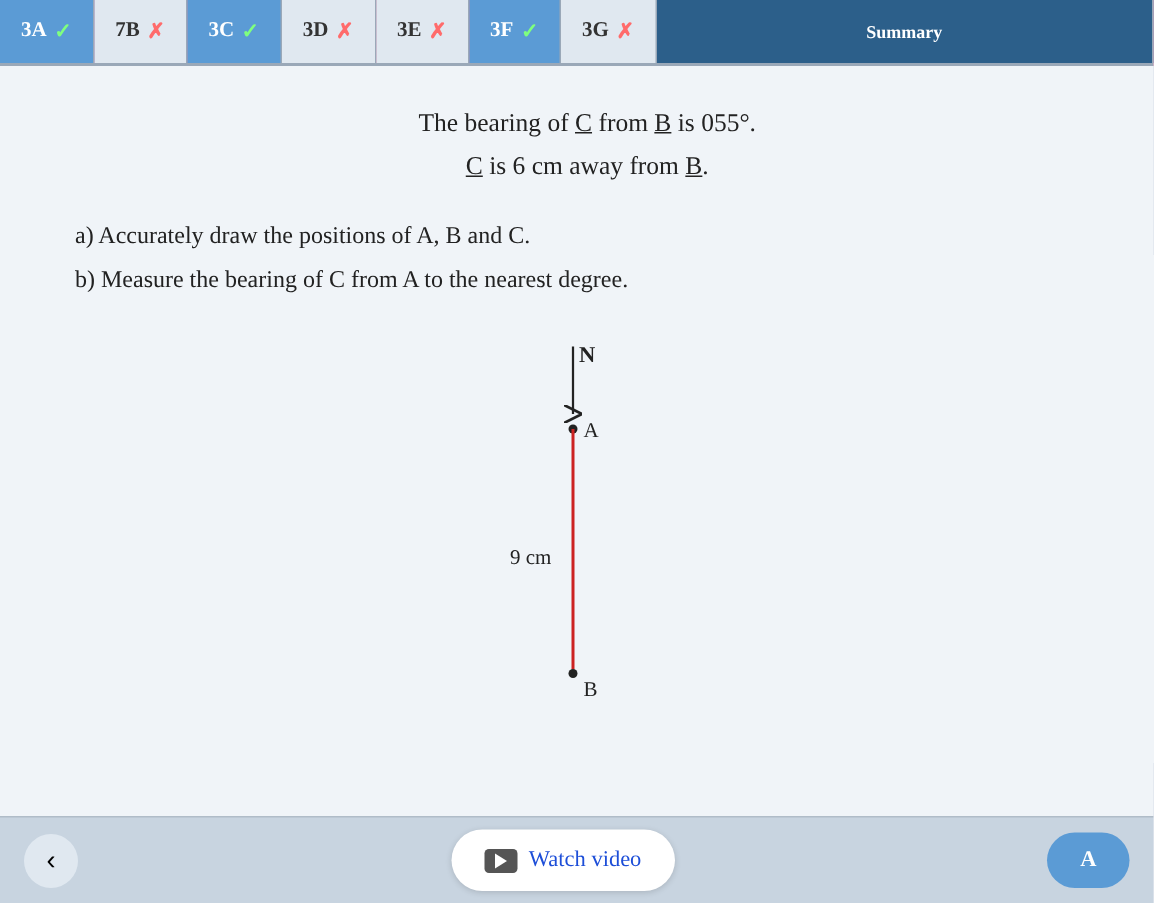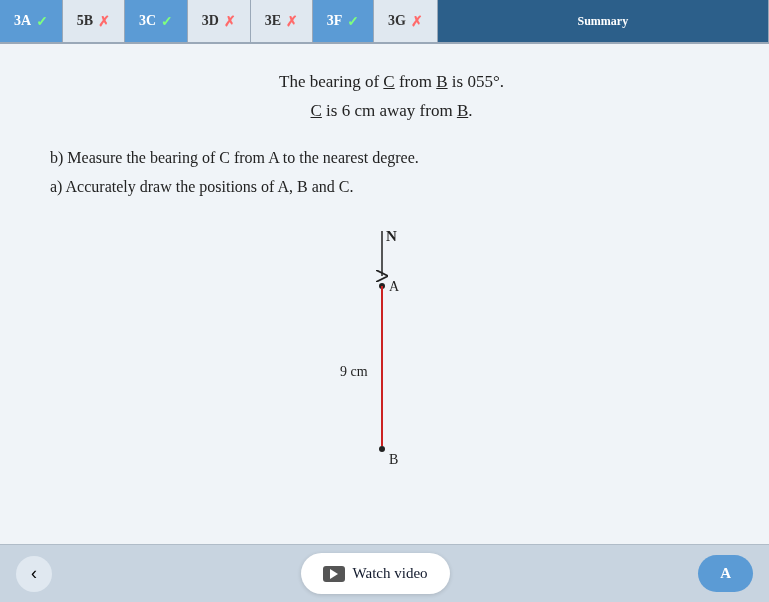--- a/index.html
+++ b/index.html
@@ -117,21 +117,21 @@
 
     .watch-video-btn {
       display: flex;
       align-items: center;
       gap: 8px;
       background: white;
       border: none;
       border-radius: 24px;
       padding: 12px 22px;
       font-size: 15px;
-      color: #0f172a;
+      color: #1d4ed8;
       cursor: pointer;
       font-family: 'Georgia', serif;
       box-shadow: 0 1px 4px rgba(0,0,0,0.15);
     }
 
     .watch-video-icon {
       display: inline-flex;
       align-items: center;
       justify-content: center;
       width: 22px;
@@ -177,21 +177,21 @@
   </style>
 </head>
 <body>
 
 <div class="tab-bar">
   <div class="tab correct">
     <span class="tab-icon">3A</span>
     <span class="tab-icon check">✓</span>
   </div>
   <div class="tab incorrect">
-    <span class="tab-icon">5B</span>
+    <span class="tab-icon">7B</span>
     <span class="tab-icon cross">✗</span>
   </div>
   <div class="tab correct">
     <span class="tab-icon">3C</span>
     <span class="tab-icon check">✓</span>
   </div>
   <div class="tab incorrect">
     <span class="tab-icon">3D</span>
     <span class="tab-icon cross">✗</span>
   </div>
@@ -216,22 +216,22 @@
   <div class="problem-text">
     <div>
       The bearing of <span class="underline">C</span> from <span class="underline">B</span> is 055°.
     </div>
     <div>
       <span class="underline">C</span> is 6 cm away from <span class="underline">B</span>.
     </div>
   </div>
 
   <div class="instructions">
+    <div>a) Accurately draw the positions of A, B and C.</div>
     <div>b) Measure the bearing of C from A to the nearest degree.</div>
-    <div>a) Accurately draw the positions of A, B and C.</div>
   </div>
 
   <div class="diagram-area">
     <svg class="diagram-svg" width="220" height="280">
 
       <line x1="100" y1="10" x2="100" y2="55" stroke="#222" stroke-width="1.5" marker-end="url(#arrowhead)"></line>
       <defs>
         <marker id="arrowhead" markerWidth="8" markerHeight="8" refX="4" refY="4" orient="auto">
           <path d="M0,8 L4,0 L8,8" fill="none" stroke="#222" stroke-width="1.2"></path>
         </marker>

